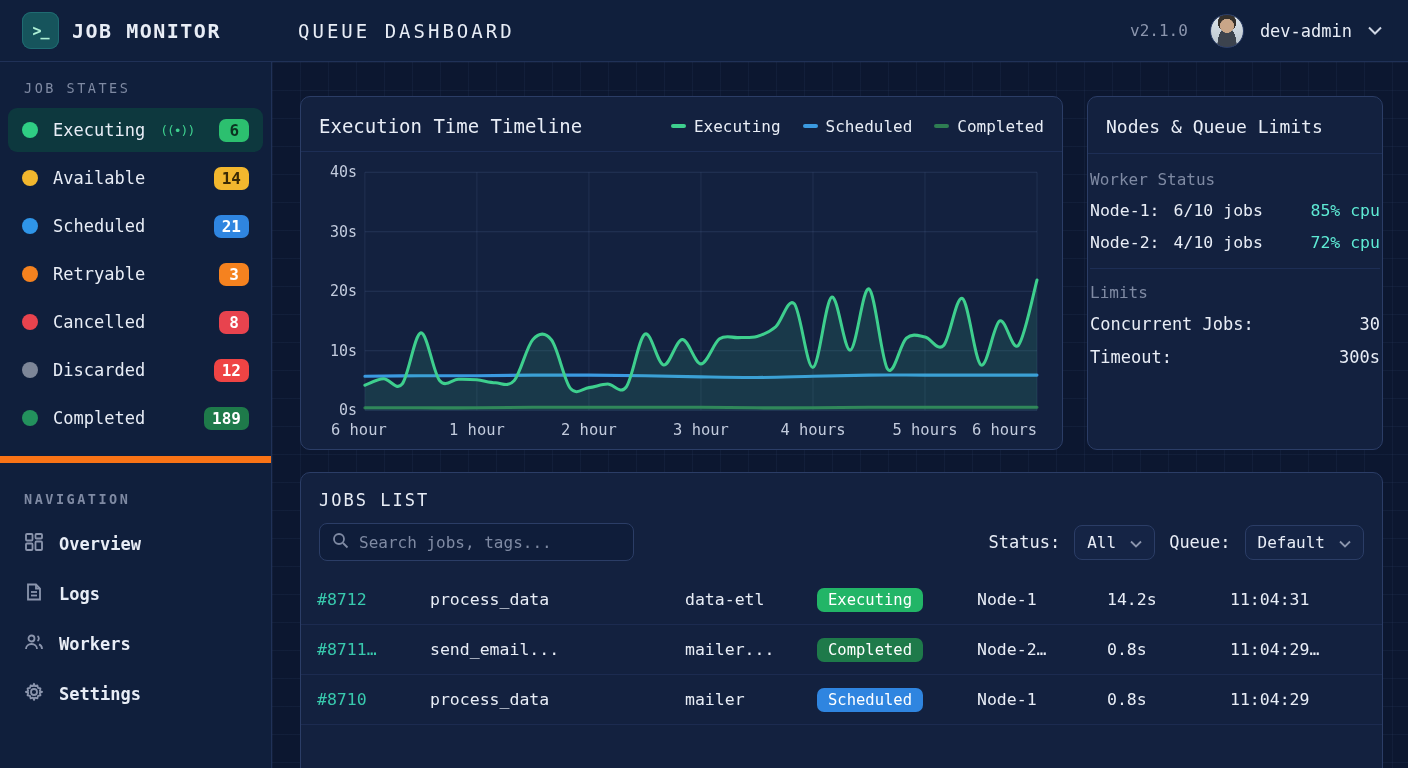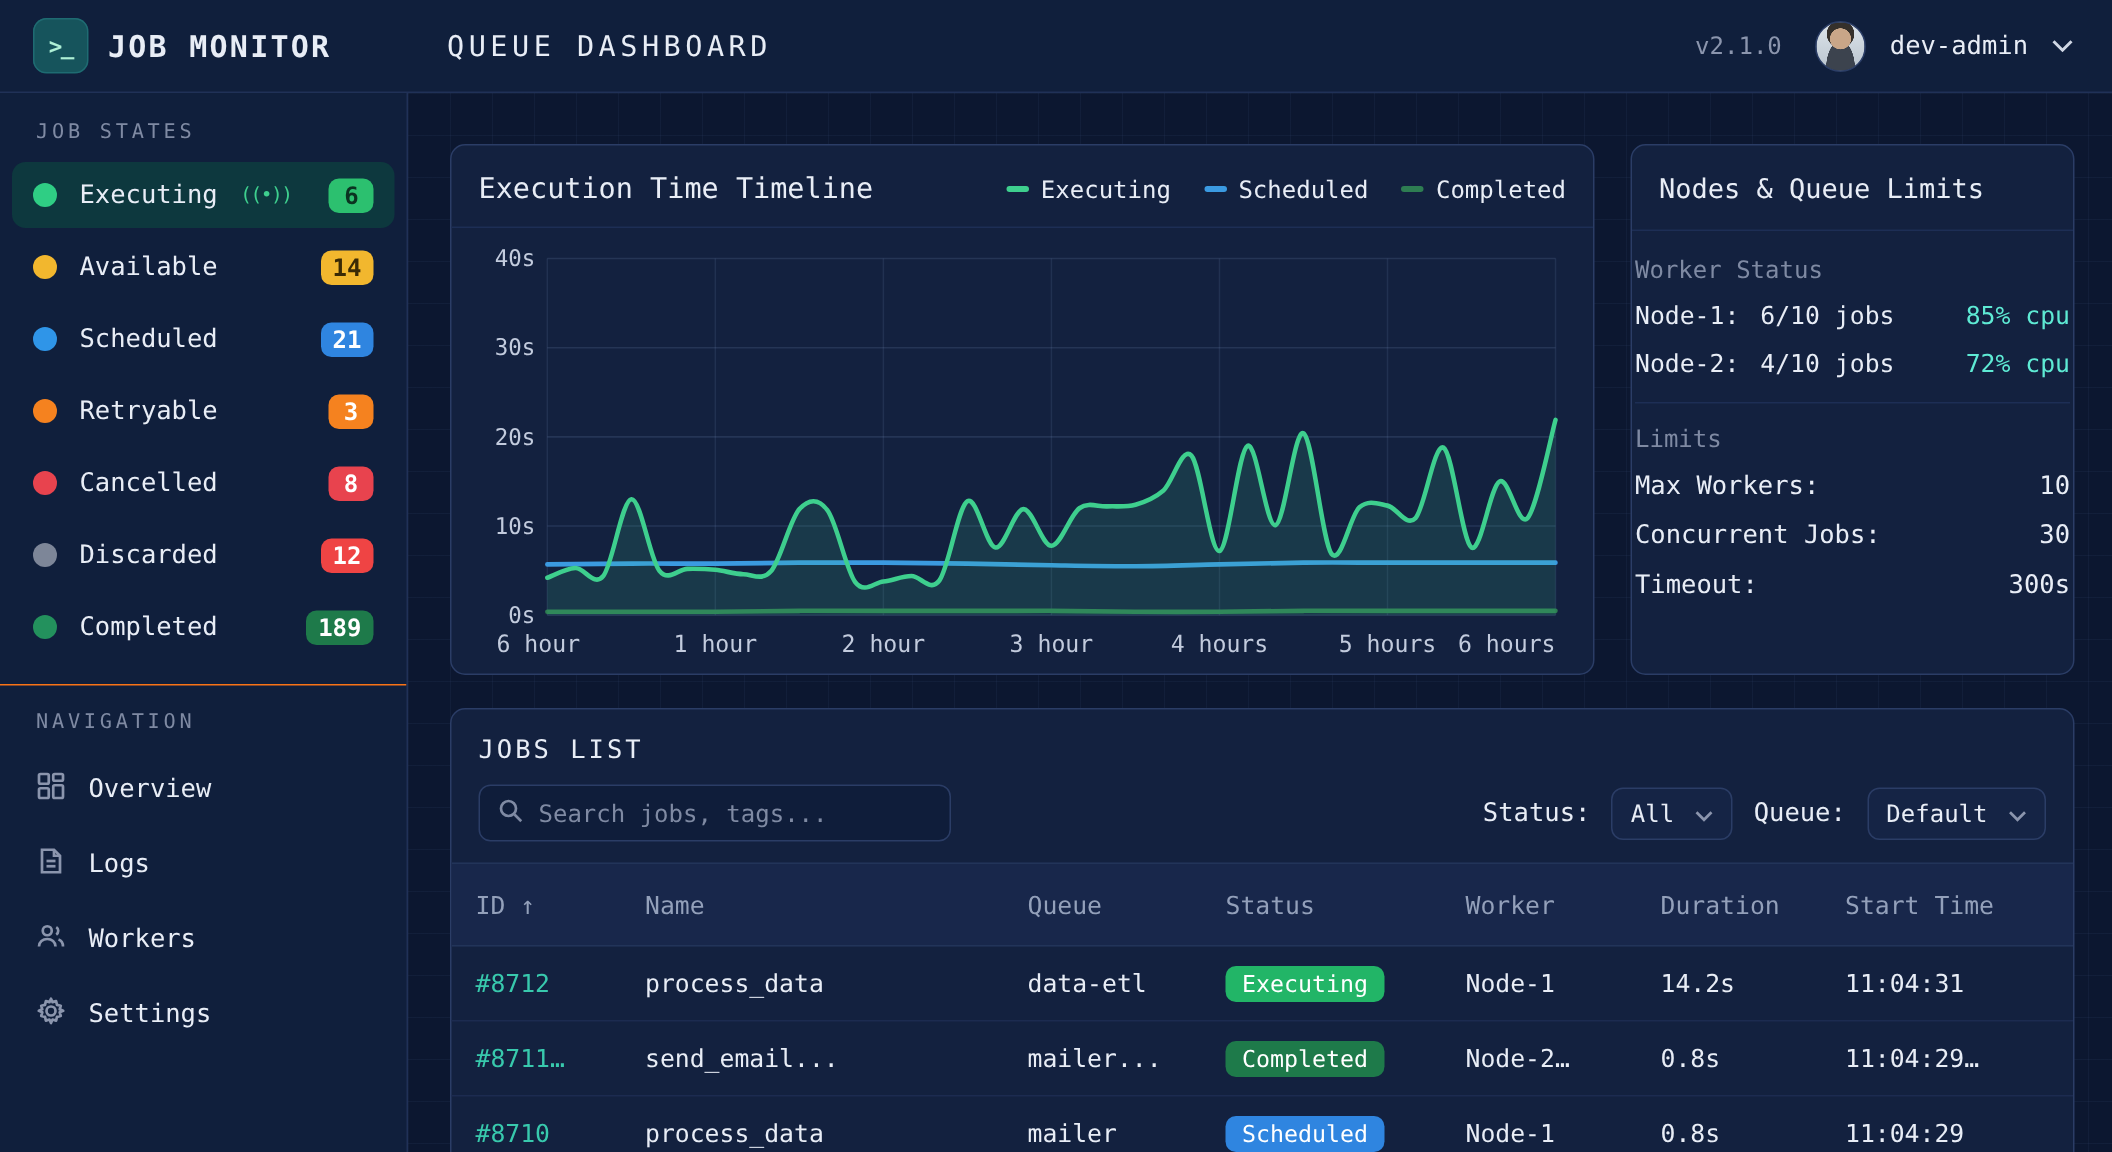--- a/index.html
+++ b/index.html
@@ -37,21 +37,21 @@
   .section-title { color:#7f8aa3; font-size:13.5px; letter-spacing:2.5px; padding:0 24px; margin-bottom:12px; }
   .state-item { height:44px; margin:0 8px 4px; padding:0 14px; border-radius:9px;
     display:flex; align-items:center; gap:15px; cursor:pointer; }
   .state-item.active { background:#0d383e; }
   .dot { width:16px; height:16px; border-radius:50%; flex:0 0 16px; }
   .state-label { font-size:17px; }
   .live { margin-left:auto; color:#3ecf8e; font-size:13px; letter-spacing:-1px; }
   .count-badge { margin-left:auto; min-width:30px; text-align:center; border-radius:7px;
     padding:2px 8px; font-size:16px; font-weight:bold; }
   .state-item.active .count-badge { margin-left:10px; }
-  .nav-section { border-top:1px solid #f97316; margin-top:16px; padding-top:16px; }
+  .nav-section { border-top:7px solid #f97316; margin-top:16px; padding-top:28px;font-weight:bold; }
   .nav-item { height:50px; display:flex; align-items:center; gap:15px; padding:0 24px; cursor:pointer; }
   .nav-item svg { stroke:#8b95ad; }
   .nav-label { font-size:17px; }
 
   
   .main { padding:34px 25px 0 28px; overflow:hidden;
     background-color:#0c1730;
     background-image:
       linear-gradient(rgba(120,150,220,0.06) 1px, transparent 1px),
       linear-gradient(90deg, rgba(120,150,220,0.06) 1px, transparent 1px);
@@ -282,24 +282,20 @@
             <span class="node-cpu">85% cpu</span>
           </div>
           <div class="node-row">
             <span>Node-2:</span>
             <span class="node-jobs">4/10 jobs</span>
             <span class="node-cpu">72% cpu</span>
           </div>
           <div class="limits-block">
             <div class="sub-label">Limits</div>
             <div class="limit-row">
-              <span>Max Workers:</span>
-              <span>10</span>
-            </div>
-            <div class="limit-row">
               <span>Concurrent Jobs:</span>
               <span>30</span>
             </div>
             <div class="limit-row">
               <span>Timeout:</span>
               <span>300s</span>
             </div>
           </div>
         </div>
       </div>
@@ -332,29 +328,20 @@
             <span class="select-value">Default</span>
             <span>
               <svg width="12" height="8" viewBox="0 0 12 8">
                   <polyline points="1,1.5 6,6.5 11,1.5" fill="none" stroke="#8b95ad" stroke-width="1.8"></polyline>
                 </svg>
             </span>
           </div>
         </div>
       </div>
 
-      <div class="tbl-header">
-        <span>ID ↑</span>
-        <span>Name</span>
-        <span>Queue</span>
-        <span>Status</span>
-        <span>Worker</span>
-        <span>Duration</span>
-        <span>Start Time</span>
-      </div>
 
       <div class="tbl-row">
         <span class="job-id">#8712</span>
         <span>process_data</span>
         <span>data-etl</span>
         <span class="status-badge" style="background: rgb(34, 181, 103); color: rgb(255, 255, 255);">Executing</span>
         <span>Node-1</span>
         <span>14.2s</span>
         <span>11:04:31</span>
       </div>

